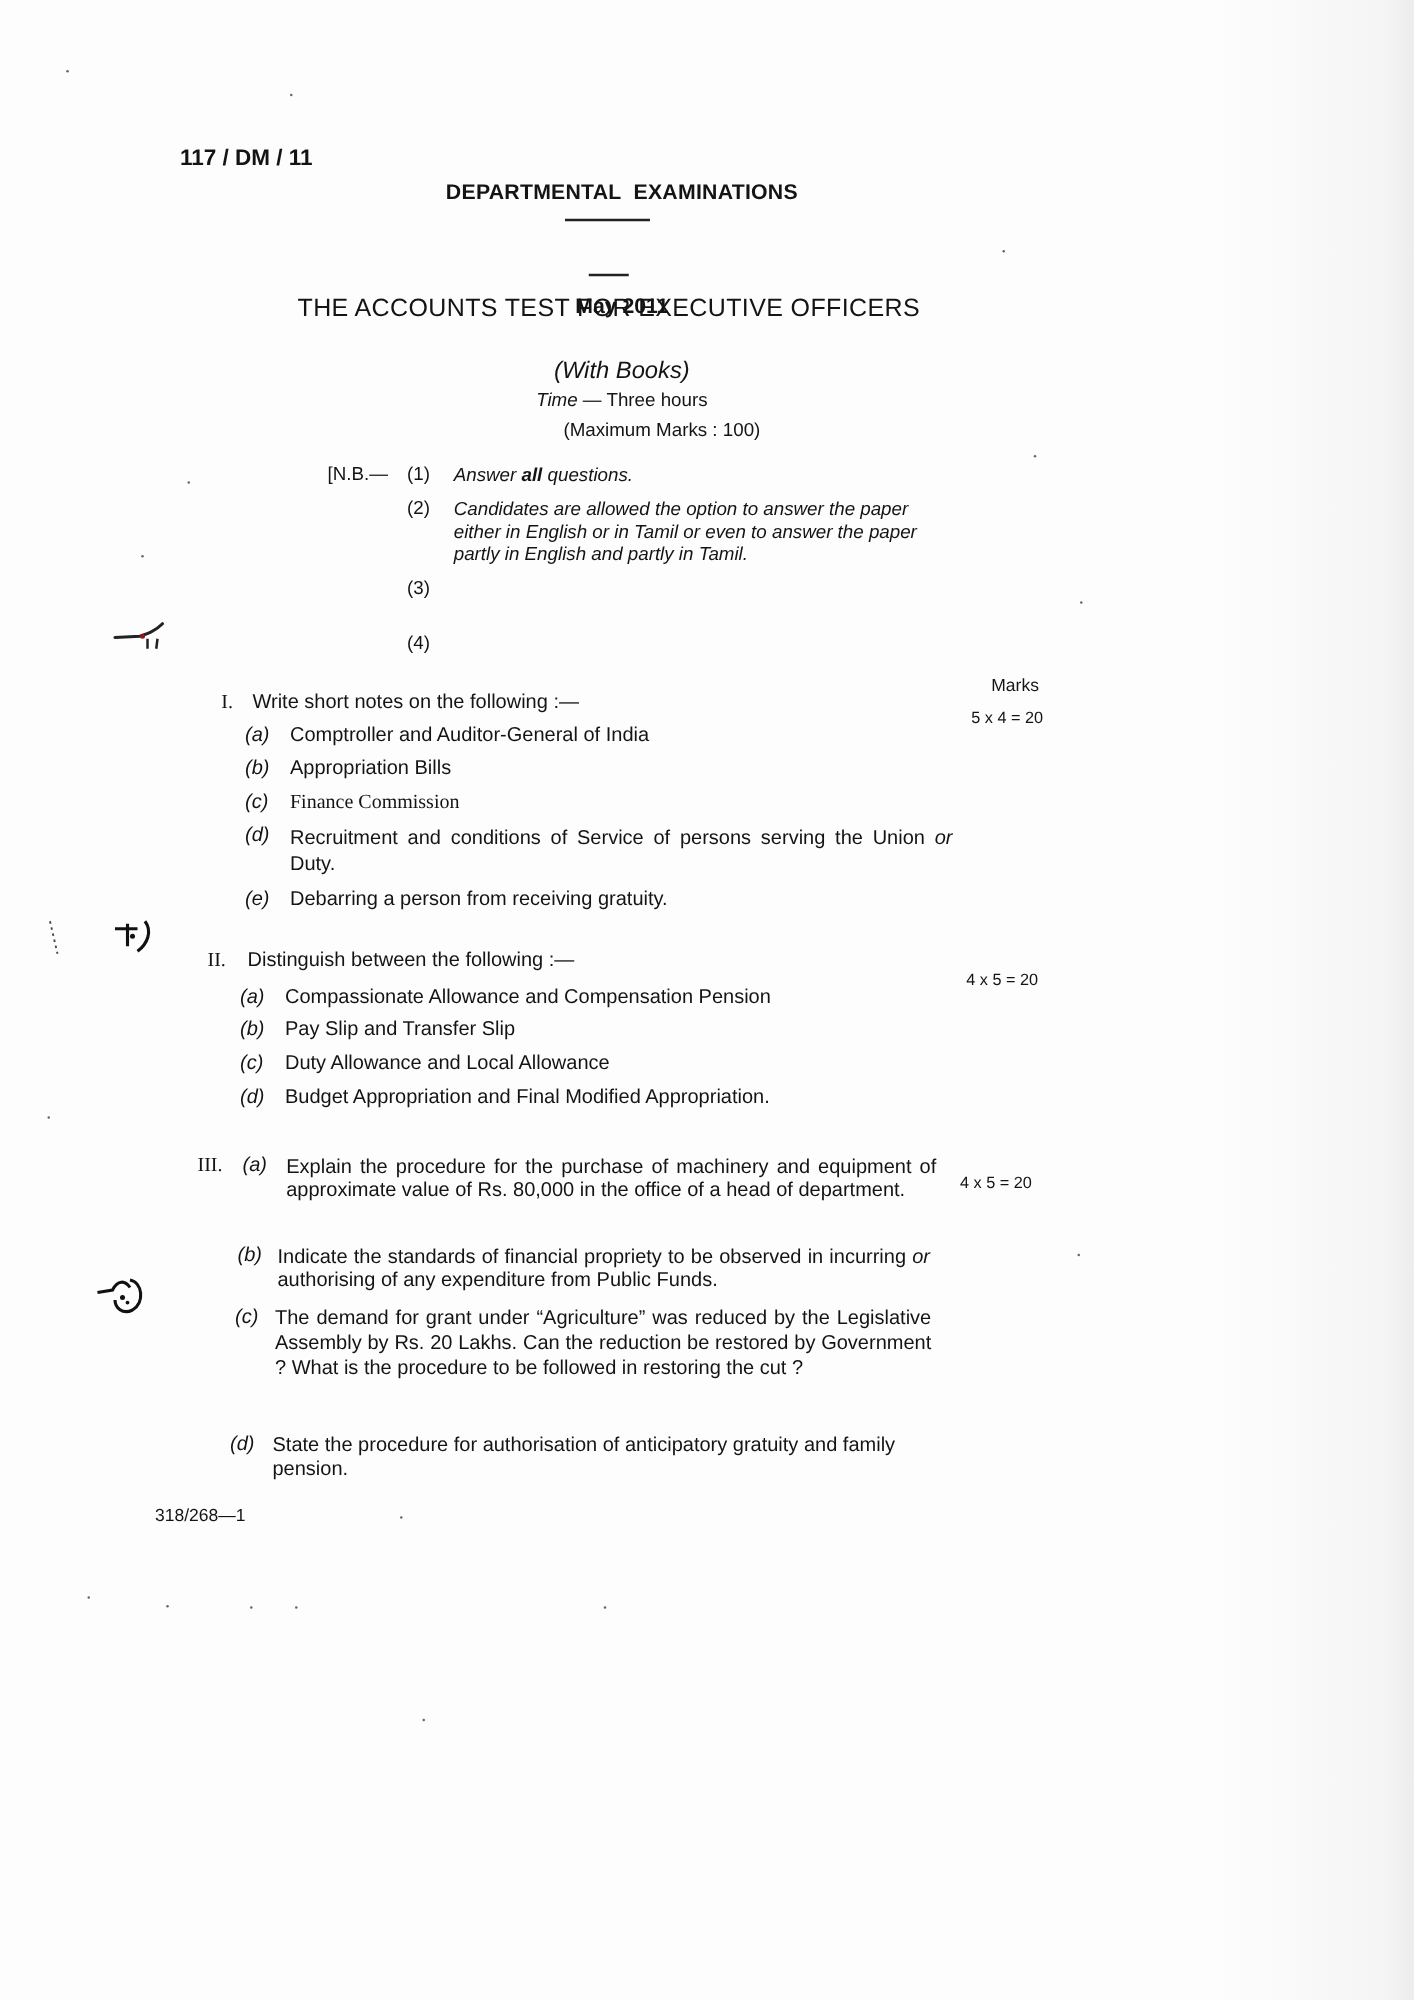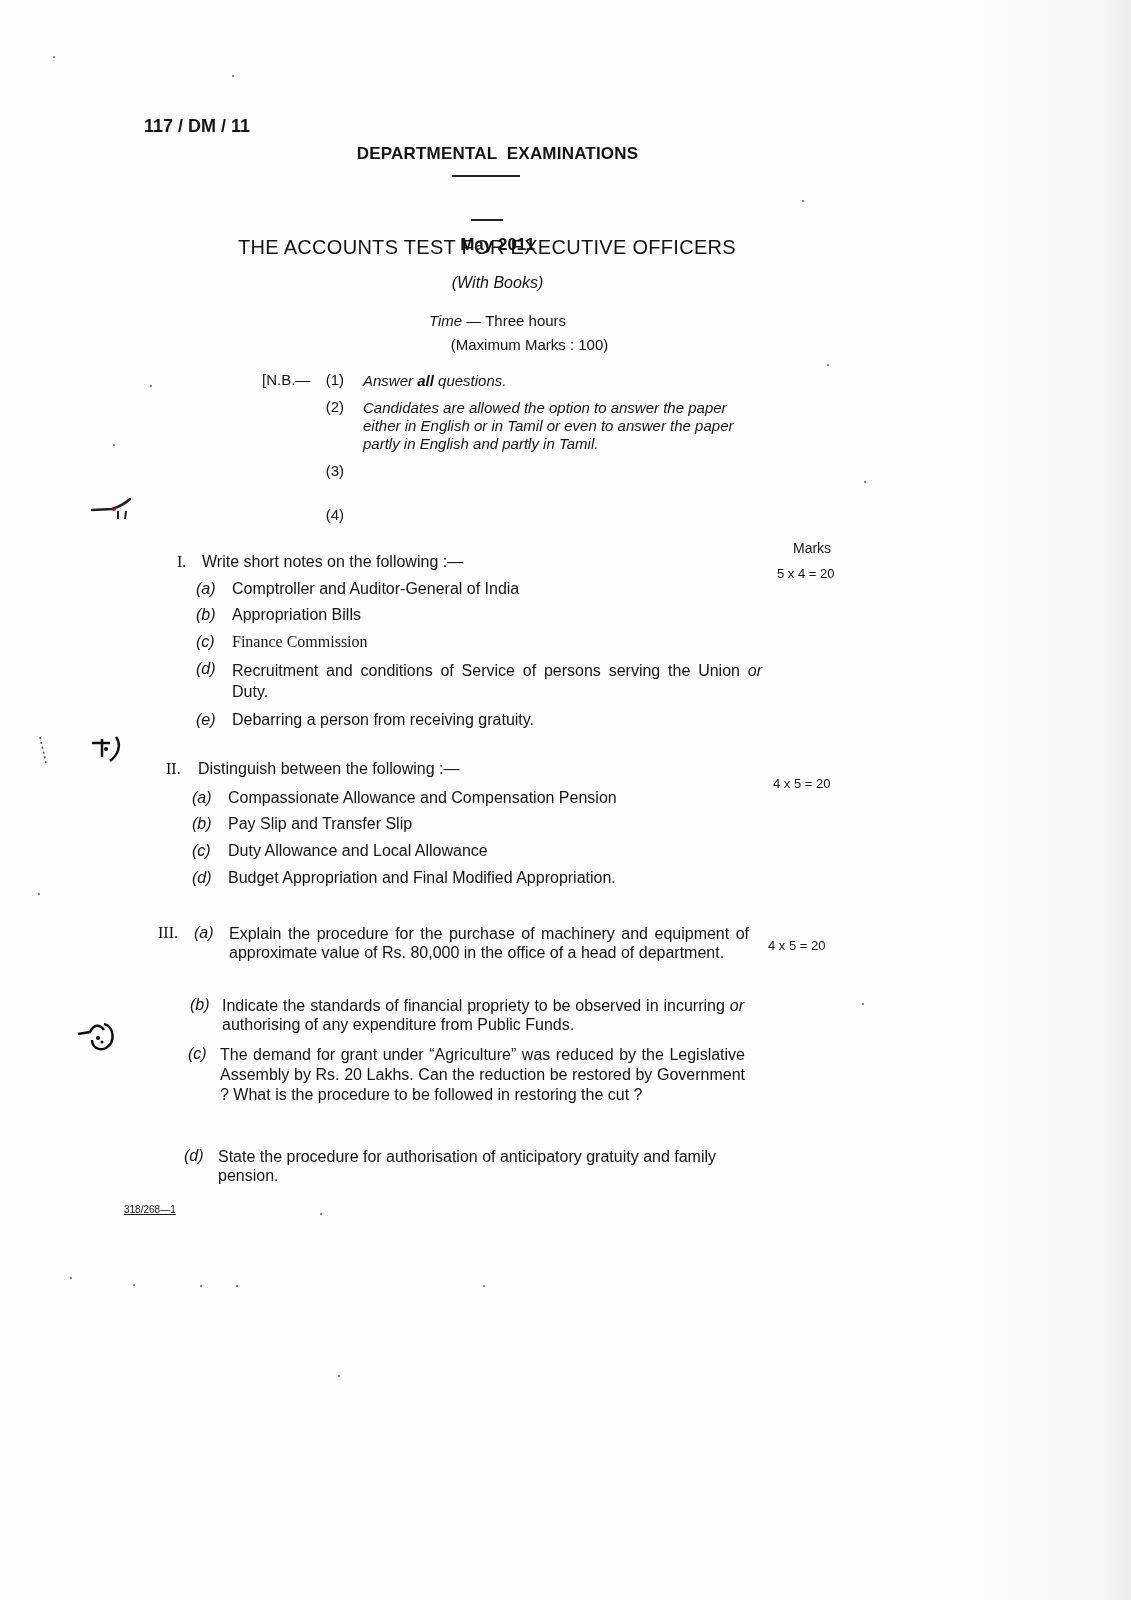--- a/index.html
+++ b/index.html
@@ -46,22 +46,22 @@
     .rule2 { left: 471px; width: 32px; top: 219px; }
     .date {
       left: 0; width: 995px; text-align: center; top: 187px;
       font-weight: bold; font-size: 17px; margin-top: 48px;
     }
     .title {
       left: 238px; top: 236px;
       font-size: 20px; letter-spacing: 0.3px; text-align: center;
     }
     .subtitle {
-      left: 0; width: 995px; text-align: center; top: 274px;
-      font-style: italic; font-size: 16px;
+      left: 0; width: 995px; text-align: center; top: 286px;
+      font-style: italic; font-size: 19px;
     }
     .time {
       left: 0; width: 995px; text-align: center; top: 312px;
       font-size: 15px;
     }
     .time i { font-style: italic; }
     .maxmarks {
       left: 0; width: 995px; text-align: center; top: 336px;
       font-size: 15px;
       padding-left: 32px;
@@ -91,21 +91,21 @@
     .q-body {
       position: absolute; font-size: 16px; line-height: 21px; white-space: normal;
     }
     .marks-head {
       left: 793px; top: 540px; font-size: 14px;
     }
     .marks {
       position: absolute; font-size: 13px; white-space: nowrap;
     }
     .footer-code {
-      left: 124px; top: 1204px; font-size: 10px; text-decoration: underline;
+      left: 124px; top: 1204px; font-size: 14px;
     }
     .scribble {
       position: absolute;
     }
     .speck {
       position: absolute; width: 2px; height: 2px; background: #666; border-radius: 1px;
     }
     i.sep { font-style: italic; }
   </style>
 </head>

